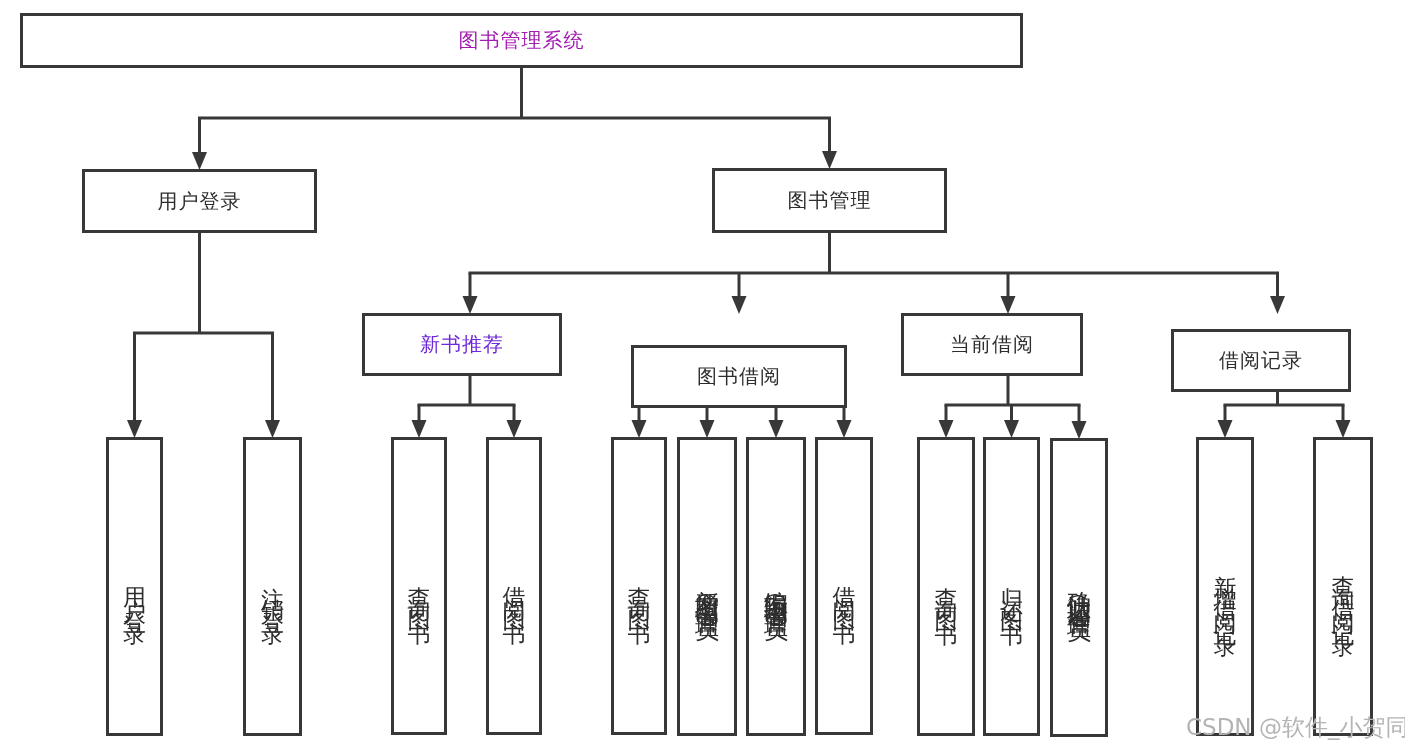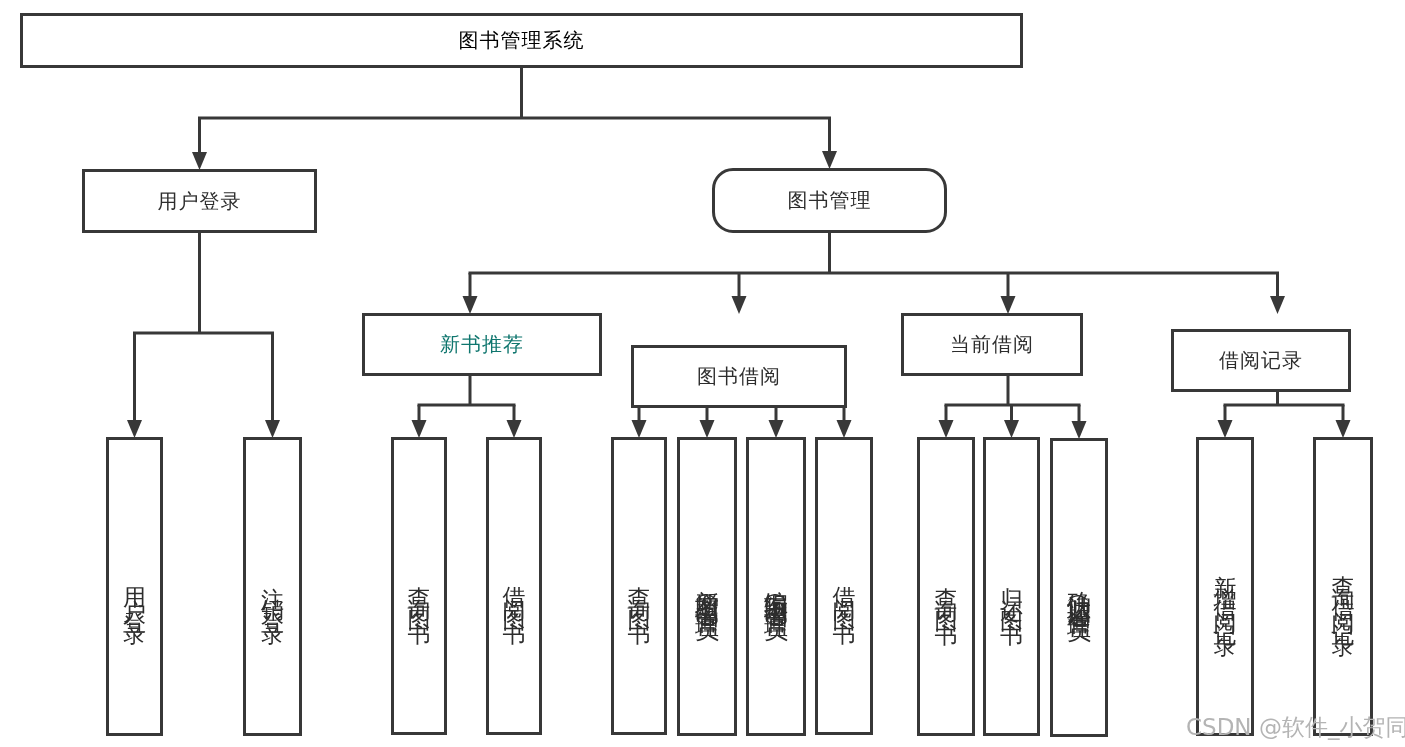--- a/index.html
+++ b/index.html
@@ -99,30 +99,30 @@
       <line x1="1079" y1="405" x2="1079" y2="424" stroke="#383838" stroke-width="3"></line>
       <polygon points="1071.5,421 1086.5,421 1079,439" fill="#383838"></polygon>
       <line x1="1277.5" y1="376" x2="1277.5" y2="405" stroke="#383838" stroke-width="3"></line>
       <line x1="1223.5" y1="405" x2="1344.5" y2="405" stroke="#383838" stroke-width="3"></line>
       <line x1="1225" y1="405" x2="1225" y2="423" stroke="#383838" stroke-width="3"></line>
       <polygon points="1217.5,420 1232.5,420 1225,438" fill="#383838"></polygon>
       <line x1="1343" y1="405" x2="1343" y2="423" stroke="#383838" stroke-width="3"></line>
       <polygon points="1335.5,420 1350.5,420 1343,438" fill="#383838"></polygon>
     </svg>
   <div id="nodes">
-      <div class="node h" style="left: 20px; top: 13px; width: 1003px; height: 55px; border-color: rgb(56, 56, 56); color: #000000;">
+      <div class="node h" style="left: 20px; top: 13px; width: 1003px; height: 55px; border-color: rgb(56, 56, 56); color: #a21caf;">
         <span class="node-label">图书管理系统</span>
       </div>
       <div class="node h" style="left: 82px; top: 169px; width: 235px; height: 64px; border-color: rgb(56, 56, 56); color: rgb(45, 45, 45);">
         <span class="node-label">用户登录</span>
       </div>
-      <div class="node h" style="left: 712px; top: 168px; width: 235px; height: 65px; border-color: rgb(56, 56, 56); color: rgb(45, 45, 45); border-radius: 21px;">
+      <div class="node h" style="left: 712px; top: 168px; width: 235px; height: 65px; border-color: rgb(56, 56, 56); color: rgb(45, 45, 45);">
         <span class="node-label">图书管理</span>
       </div>
-      <div class="node h" style="left: 362px; top: 313px; width: 240px; height: 63px; border-color: rgb(56, 56, 56); color: #0f766e;">
+      <div class="node h" style="left: 362px; top: 313px; width: 200px; height: 63px; border-color: rgb(56, 56, 56); color: #6d28d9;">
         <span class="node-label">新书推荐</span>
       </div>
       <div class="node h" style="left: 631px; top: 313px; width: 216px; height: 63px; border-color: rgb(56, 56, 56); color: rgb(45, 45, 45); margin-top: 32px;">
         <span class="node-label">图书借阅</span>
       </div>
       <div class="node h" style="left: 901px; top: 313px; width: 182px; height: 63px; border-color: rgb(56, 56, 56); color: rgb(45, 45, 45);">
         <span class="node-label">当前借阅</span>
       </div>
       <div class="node h" style="left: 1171px; top: 329px; width: 180px; height: 63px; border-color: rgb(56, 56, 56); color: rgb(45, 45, 45);">
         <span class="node-label">借阅记录</span>

